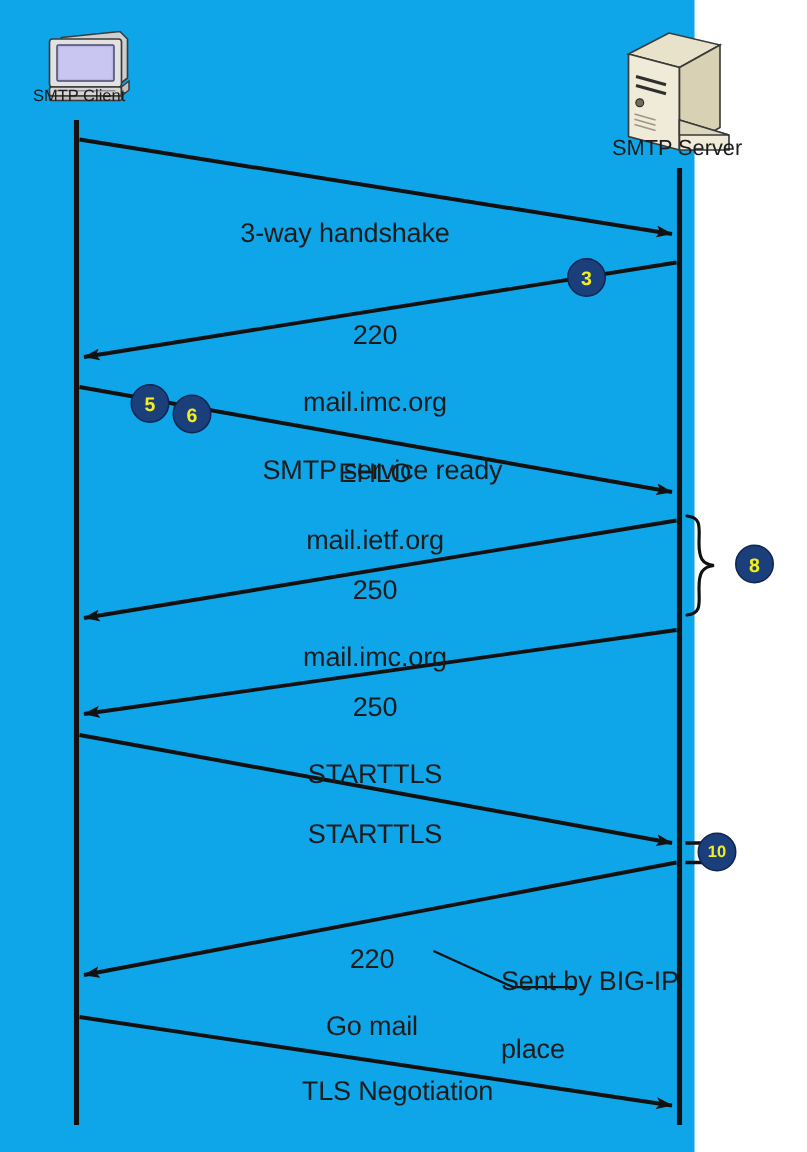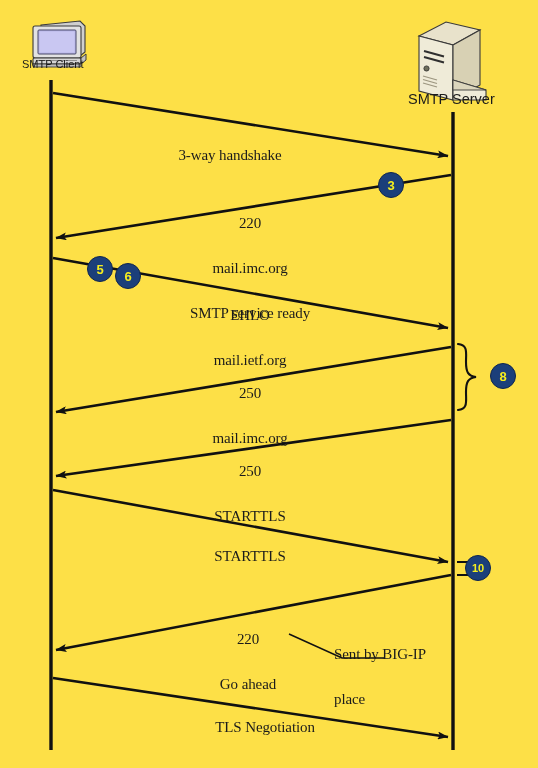--- a/index.html
+++ b/index.html
@@ -9,35 +9,35 @@
   }
   body {
     font-family: "Liberation Sans", sans-serif;
     width: 538px;
     height: 768px;
     position: relative;
     overflow: hidden;
   }
   #diagram-root {
     position: relative;
-    width: 538px;
+    width: 463px;
     height: 768px;
-    background: #fde047;
+    background: #0ea5e9;
   }
   svg.diagram-layer {
     position: absolute;
     top: 0;
     left: 0;
     width: 538px;
     height: 768px;
   }
   .label {
     position: absolute;
-    font-family: Liberation Serif, serif;
-    font-size: 15px;
+    font-family: Liberation Sans, sans-serif;
+    font-size: 18px;
     color: #1b1b1b;
     line-height: 15px;
     white-space: pre;
     text-align: center;
     letter-spacing: -0.1px;
   }
   .label.left-align {
     text-align: left;
   }
   .actor-caption {
@@ -175,21 +175,21 @@
     <div>250</div>
     <div>STARTTLS</div>
   </div>
 
   <div class="label" style="left:190px; top:519px; width:120px;">
     <div>STARTTLS</div>
   </div>
 
   <div class="label" style="left:193px; top:602px; width:110px;">
     <div>220</div>
-    <div>Go ahead</div>
+    <div>Go mail</div>
   </div>
 
   <div class="label" style="left:200px; top:690px; width:130px;">
     <div>TLS Negotiation</div>
   </div>
 
   <div class="label left-align" style="left:334px; top:617px; width:120px;">
     <div>Sent by BIG-IP</div>
     <div>place</div>
   </div>

